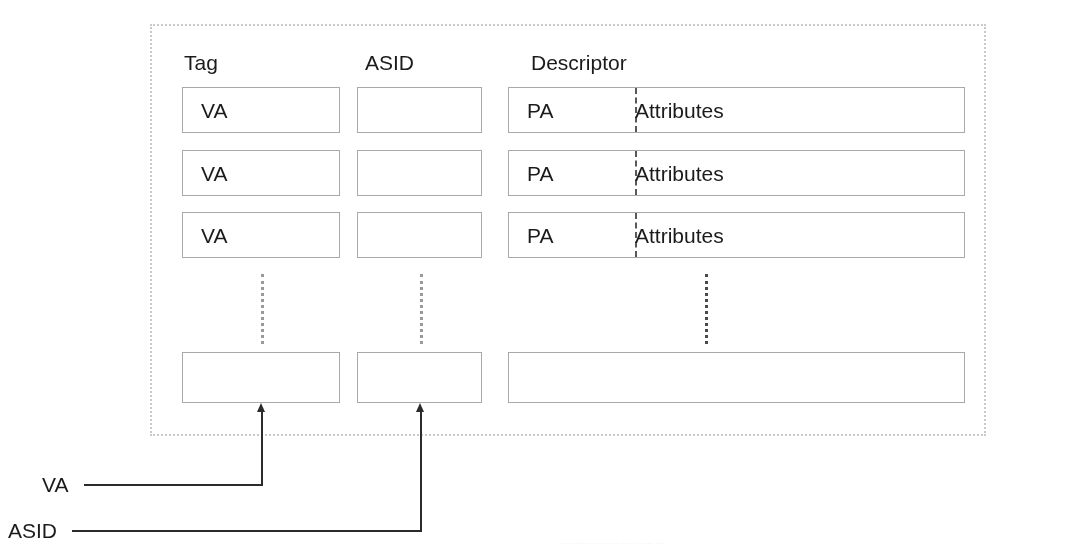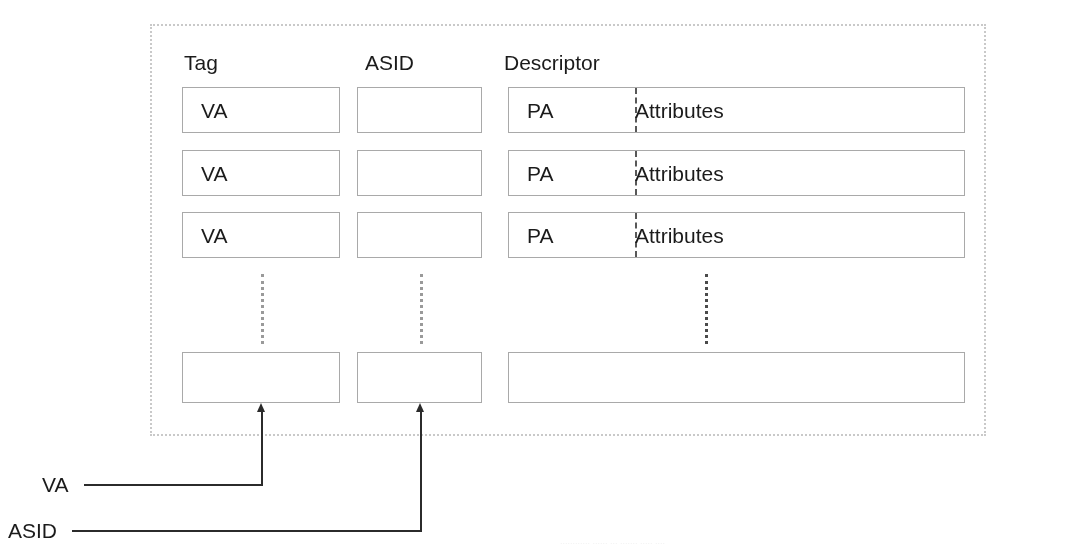--- a/index.html
+++ b/index.html
@@ -124,21 +124,21 @@
 </style>
 </head>
 <body>
 
 <div id="canvas">
 
   <div class="outer-region"></div>
 
   <div class="col-header" style="left:184px; top:52px;">Tag</div>
   <div class="col-header" style="left:365px; top:52px;">ASID</div>
-  <div class="col-header" style="left:504px; top:52px;">Descriptor</div>
+  <div class="col-header" style="left:531px; top:52px;">Descriptor</div>
 
   <div class="cell" style="left:182px; top:87px; width:158px; height:46px;">
     <span class="cell-label label-left">VA</span>
   </div>
   <div class="cell" style="left:357px; top:87px; width:125px; height:46px;">
     <span class="cell-label label-left"></span>
   </div>
   <div class="cell" style="left:508px; top:87px; width:457px; height:46px;">
     <span class="cell-label label-left">PA</span>
     <span class="desc-divider" style="left:126px;"></span>

